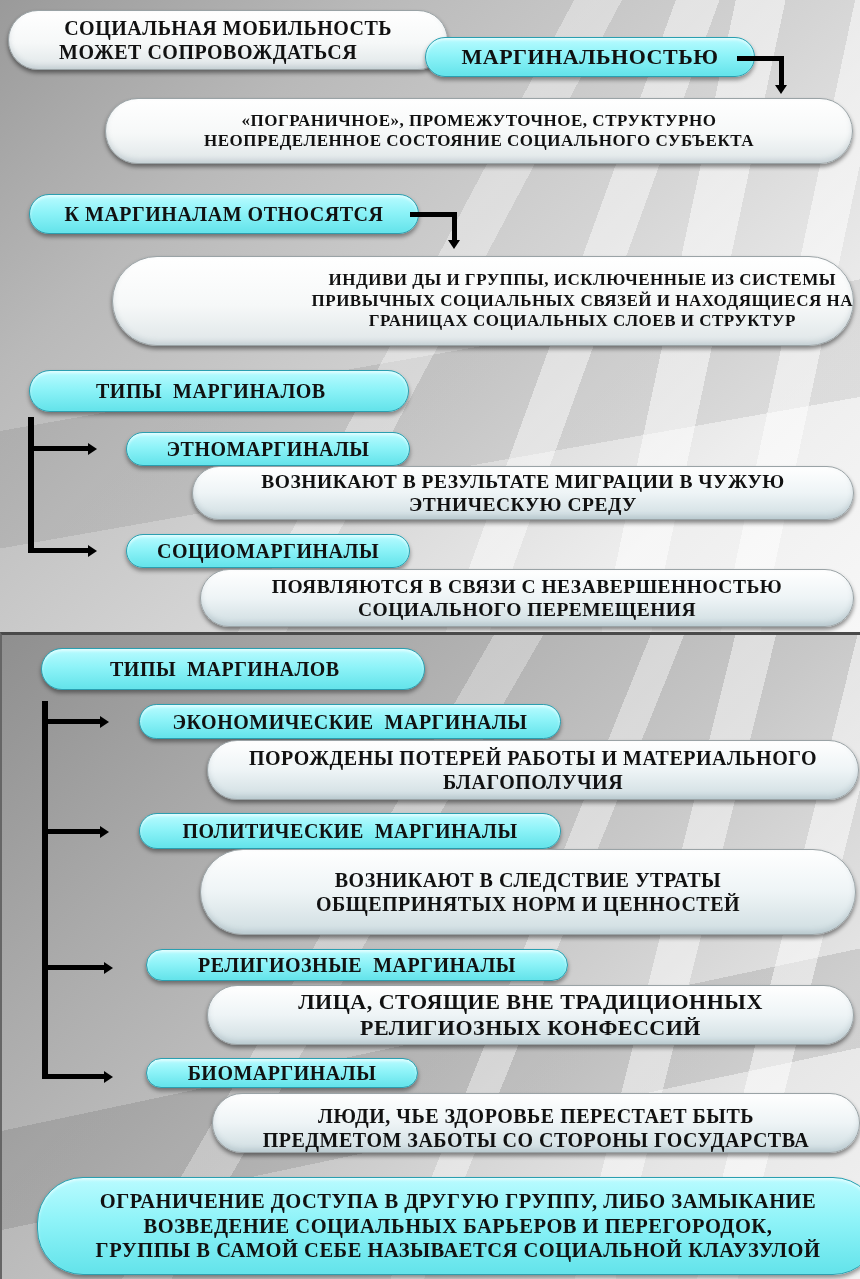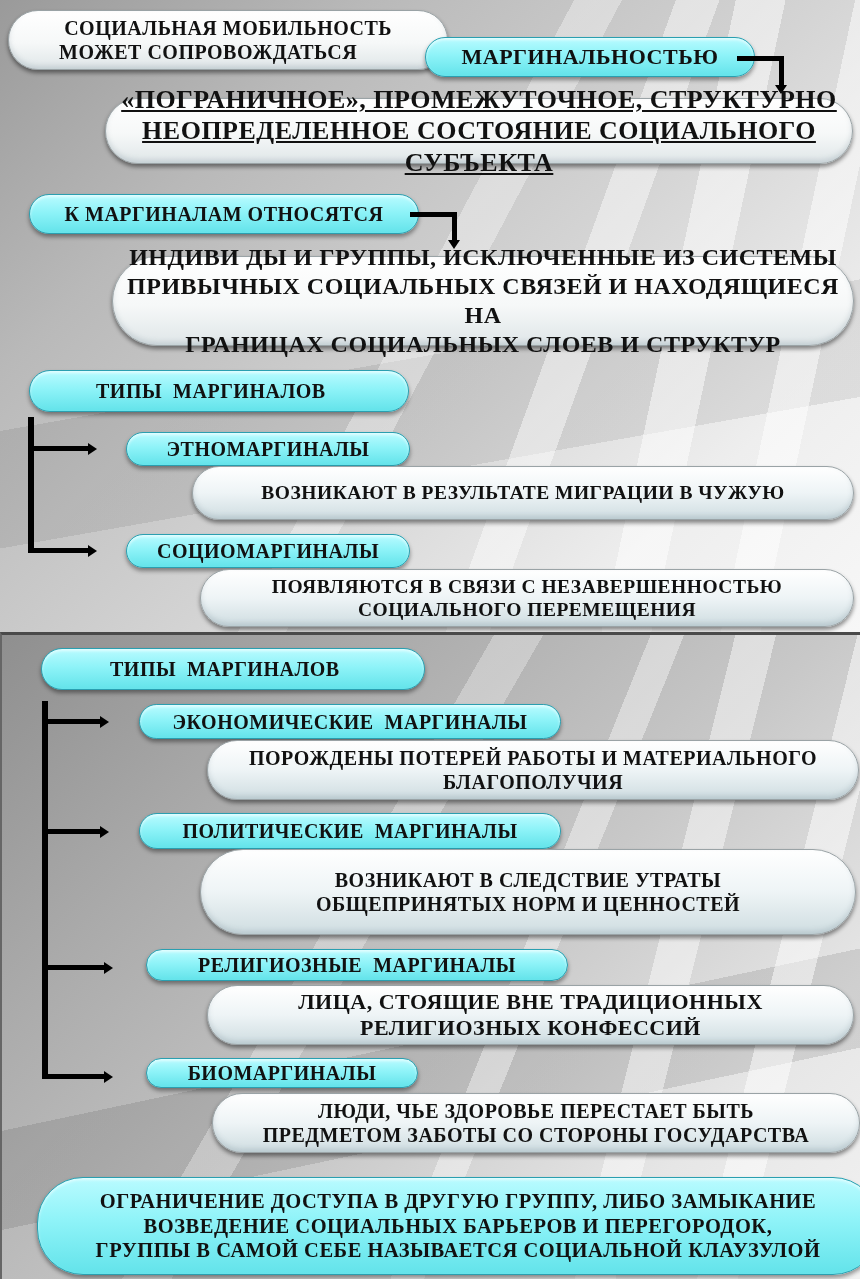--- a/index.html
+++ b/index.html
@@ -65,36 +65,36 @@
   </div>
 
   <div class="pill cyan big" style="left:404px; top:37px; width:330px; height:40px;">
     <span>Маргинальностью</span>
   </div>
 
   <div class="line" style="left:737px; top:56px; width:47px; height:5px;"></div>
   <div class="line" style="left:779px; top:56px; width:5px; height:30px;"></div>
   <div class="arrow-d" style="left:775px; top:85px;"></div>
 
-  <div class="pill white" style="left:105px; top:98px; width:748px; height:66px; font-size:26px;text-decoration:underline;">
+  <div class="pill white" style="left:105px; top:98px; width:748px; height:66px; font-size:17px;">
     <div>
       <span>«Пограничное», промежуточное, структурно</span>
       <span>неопределенное состояние социального субъекта</span>
     </div>
   </div>
 
   <div class="pill cyan" style="left:8px; top:194px; width:390px; height:40px;">
     <span>К маргиналам относятся</span>
   </div>
 
   <div class="line" style="left:410px; top:212px; width:47px; height:5px;"></div>
   <div class="line" style="left:452px; top:212px; width:5px; height:29px;"></div>
   <div class="arrow-d" style="left:448px; top:240px;"></div>
 
-  <div class="pill white" style="left:112px; top:256px; width:742px; height:90px; font-size:24px;">
+  <div class="pill white" style="left:112px; top:256px; width:742px; height:90px; font-size:17px;justify-content:flex-end;">
     <div>
       <span>Индиви ды и группы, исключенные из системы</span>
       <span>привычных социальных связей и находящиеся на</span>
       <span>границах социальных слоев и структур</span>
     </div>
   </div>
 
   <div class="pill cyan" style="left:8px; top:370px; width:380px; height:42px; justify-content:flex-start; padding-left:66px;">
     <span style="white-space:pre;">Типы  маргиналов</span>
   </div>
@@ -104,20 +104,21 @@
   <div class="arrow-r" style="left:88px; top:443px;"></div>
   <div class="line" style="left:28px; top:548px; width:62px; height:5px;"></div>
   <div class="arrow-r" style="left:88px; top:545px;"></div>
 
   <div class="pill cyan" style="left:105px; top:432px; width:284px; height:34px;">
     <span>Этномаргиналы</span>
   </div>
   <div class="pill white blueish" style="left:192px; top:466px; width:662px; height:54px; font-size:19.5px;">
     <div>
       <span>Возникают в результате миграции в чужую</span>
+      <span>этническую среду</span>
     </div>
   </div>
 
   <div class="pill cyan" style="left:105px; top:534px; width:284px; height:34px;">
     <span>Социомаргиналы</span>
   </div>
   <div class="pill white blueish" style="left:200px; top:569px; width:654px; height:58px; font-size:19.5px;">
     <div>
       <span>Появляются в связи с незавершенностью</span>
       <span>социального перемещения</span>
@@ -167,21 +168,21 @@
   <div class="pill white blueish" style="left:205px; top:350px; width:647px; height:60px; font-size:22px;">
     <div>
       <span>Лица, стоящие вне традиционных</span>
       <span>религиозных конфессий</span>
     </div>
   </div>
 
   <div class="pill cyan" style="left:123px; top:423px; width:272px; height:30px;">
     <span>Биомаргиналы</span>
   </div>
-  <div class="pill white blueish" style="left:210px; top:458px; width:648px; height:60px; font-size:20px;">
+  <div class="pill white blueish" style="left:210px; top:458px; width:648px; height:60px; font-size:20px;align-items:flex-end;">
     <div>
       <span>Люди, чье здоровье перестает быть</span>
       <span>предметом заботы со стороны государства</span>
     </div>
   </div>
 
   <div class="pill cyan" style="left:14px; top:542px; width:842px; height:98px; font-size:20.5px; border-radius:46px;">
     <div>
       <span>ограничение доступа в другую группу, либо замыкание</span>
       <span>Возведение социальных барьеров и перегородок,</span>

